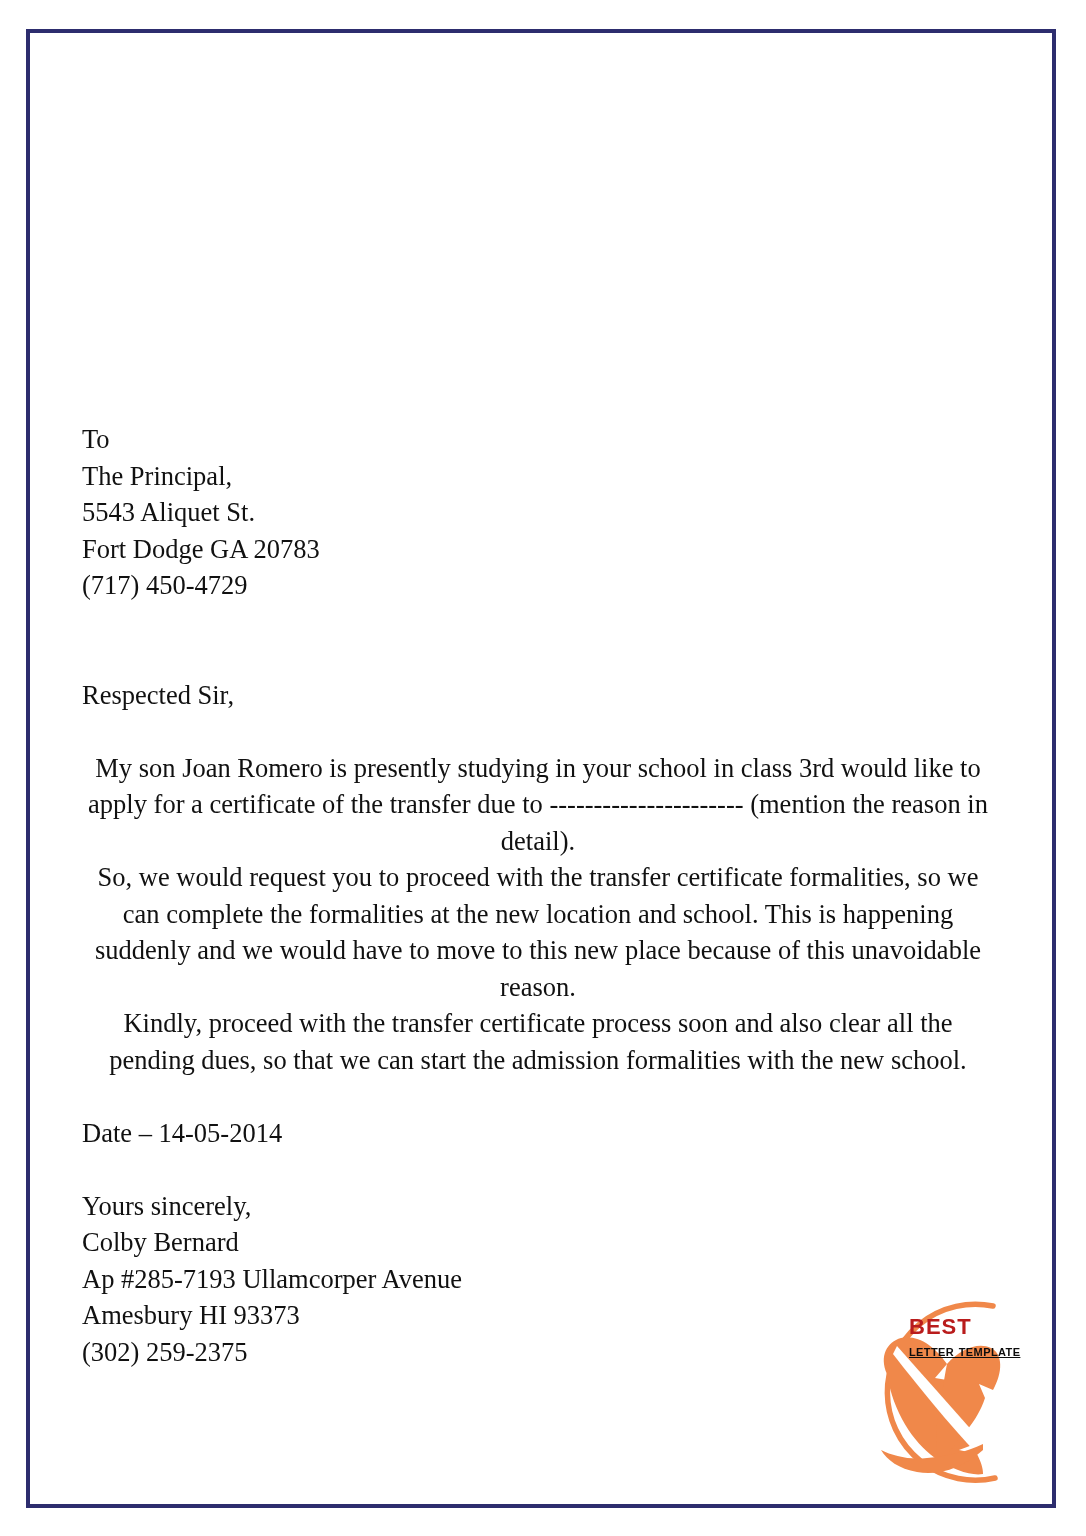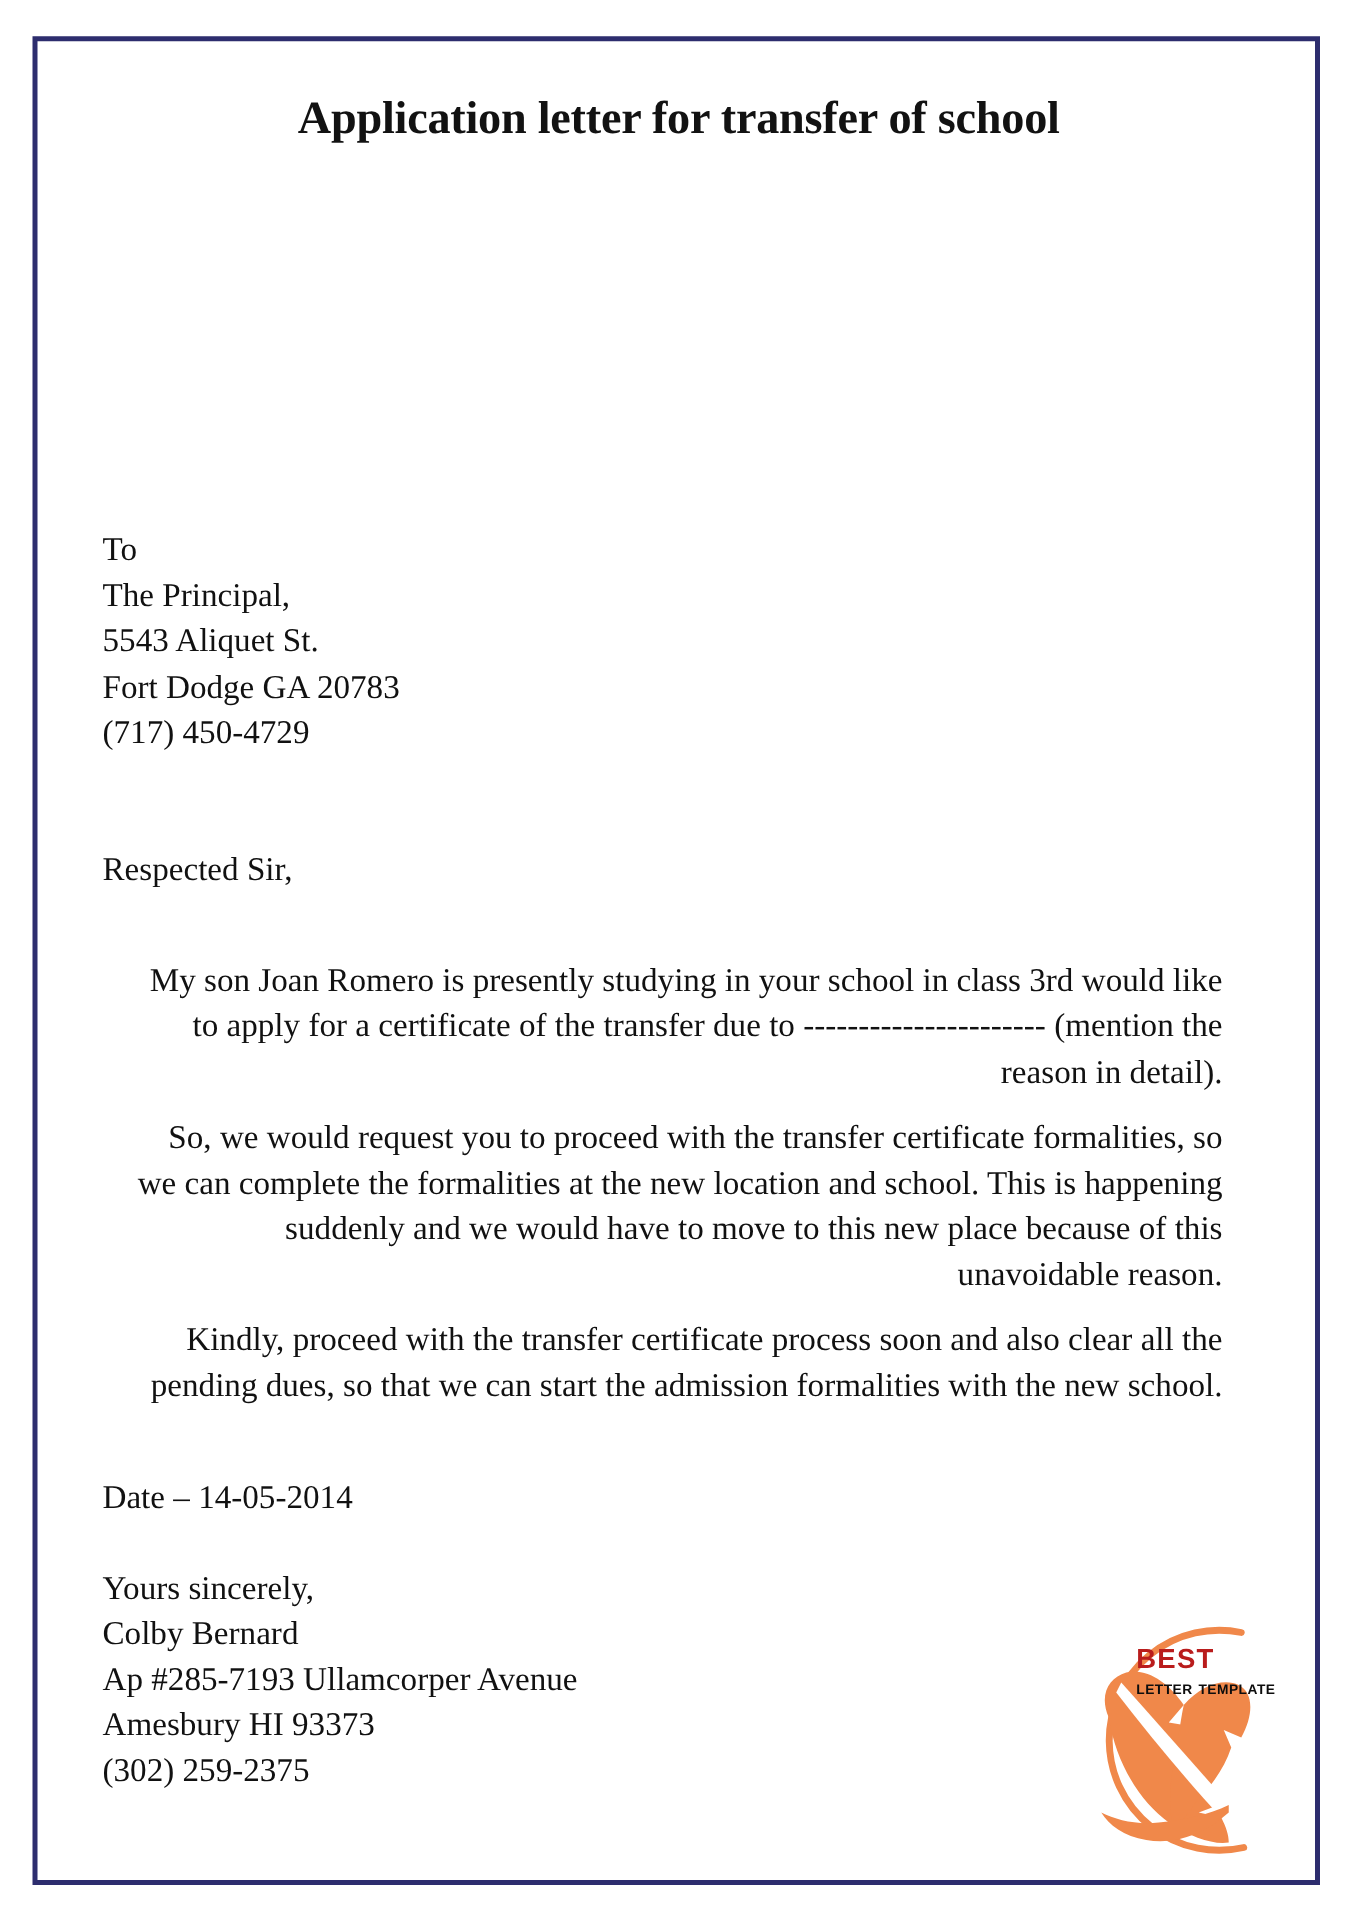--- a/index.html
+++ b/index.html
@@ -59,21 +59,21 @@
     font-size: 26.5px;
     line-height: 36.5px;
     color: #111111;
   }
 
   .block { margin: 0; }
   .block-line { white-space: pre-wrap; }
 
   .gap-line { height: 36.5px; }
 
-  .para { margin: 16px; text-align: right; }
+  .para { margin: 0; text-align: center; }
 
   
   #logo {
     position: absolute;
     left: 843px;
     top: 1292px;
     width: 205px;
     height: 212px;
   }
   #logo svg { display: block; }
@@ -99,30 +99,30 @@
   #logo-sub {
     font-family: "Liberation Sans", "DejaVu Sans", sans-serif;
     font-weight: bold;
     font-size: 15px;
     line-height: 18px;
     letter-spacing: 0.4px;
     color: #0d0d0d;
     font-variant: small-caps;
     text-transform: lowercase;
     margin-top: 2px;
+    text-decoration: underline;
   }
 </style>
 </head>
 <body>
 
 <div id="page">
 
   <div id="frame"></div>
 
-  <div id="doc-title">Application letter for transfer of school</div>
 
   <div id="letter">
 
     <div class="block">
       <div class="block-line">To</div>
       <div class="block-line">The Principal,</div>
       <div class="block-line">5543 Aliquet St.</div>
       <div class="block-line">Fort Dodge GA 20783</div>
       <div class="block-line">(717) 450-4729</div>
     </div>

